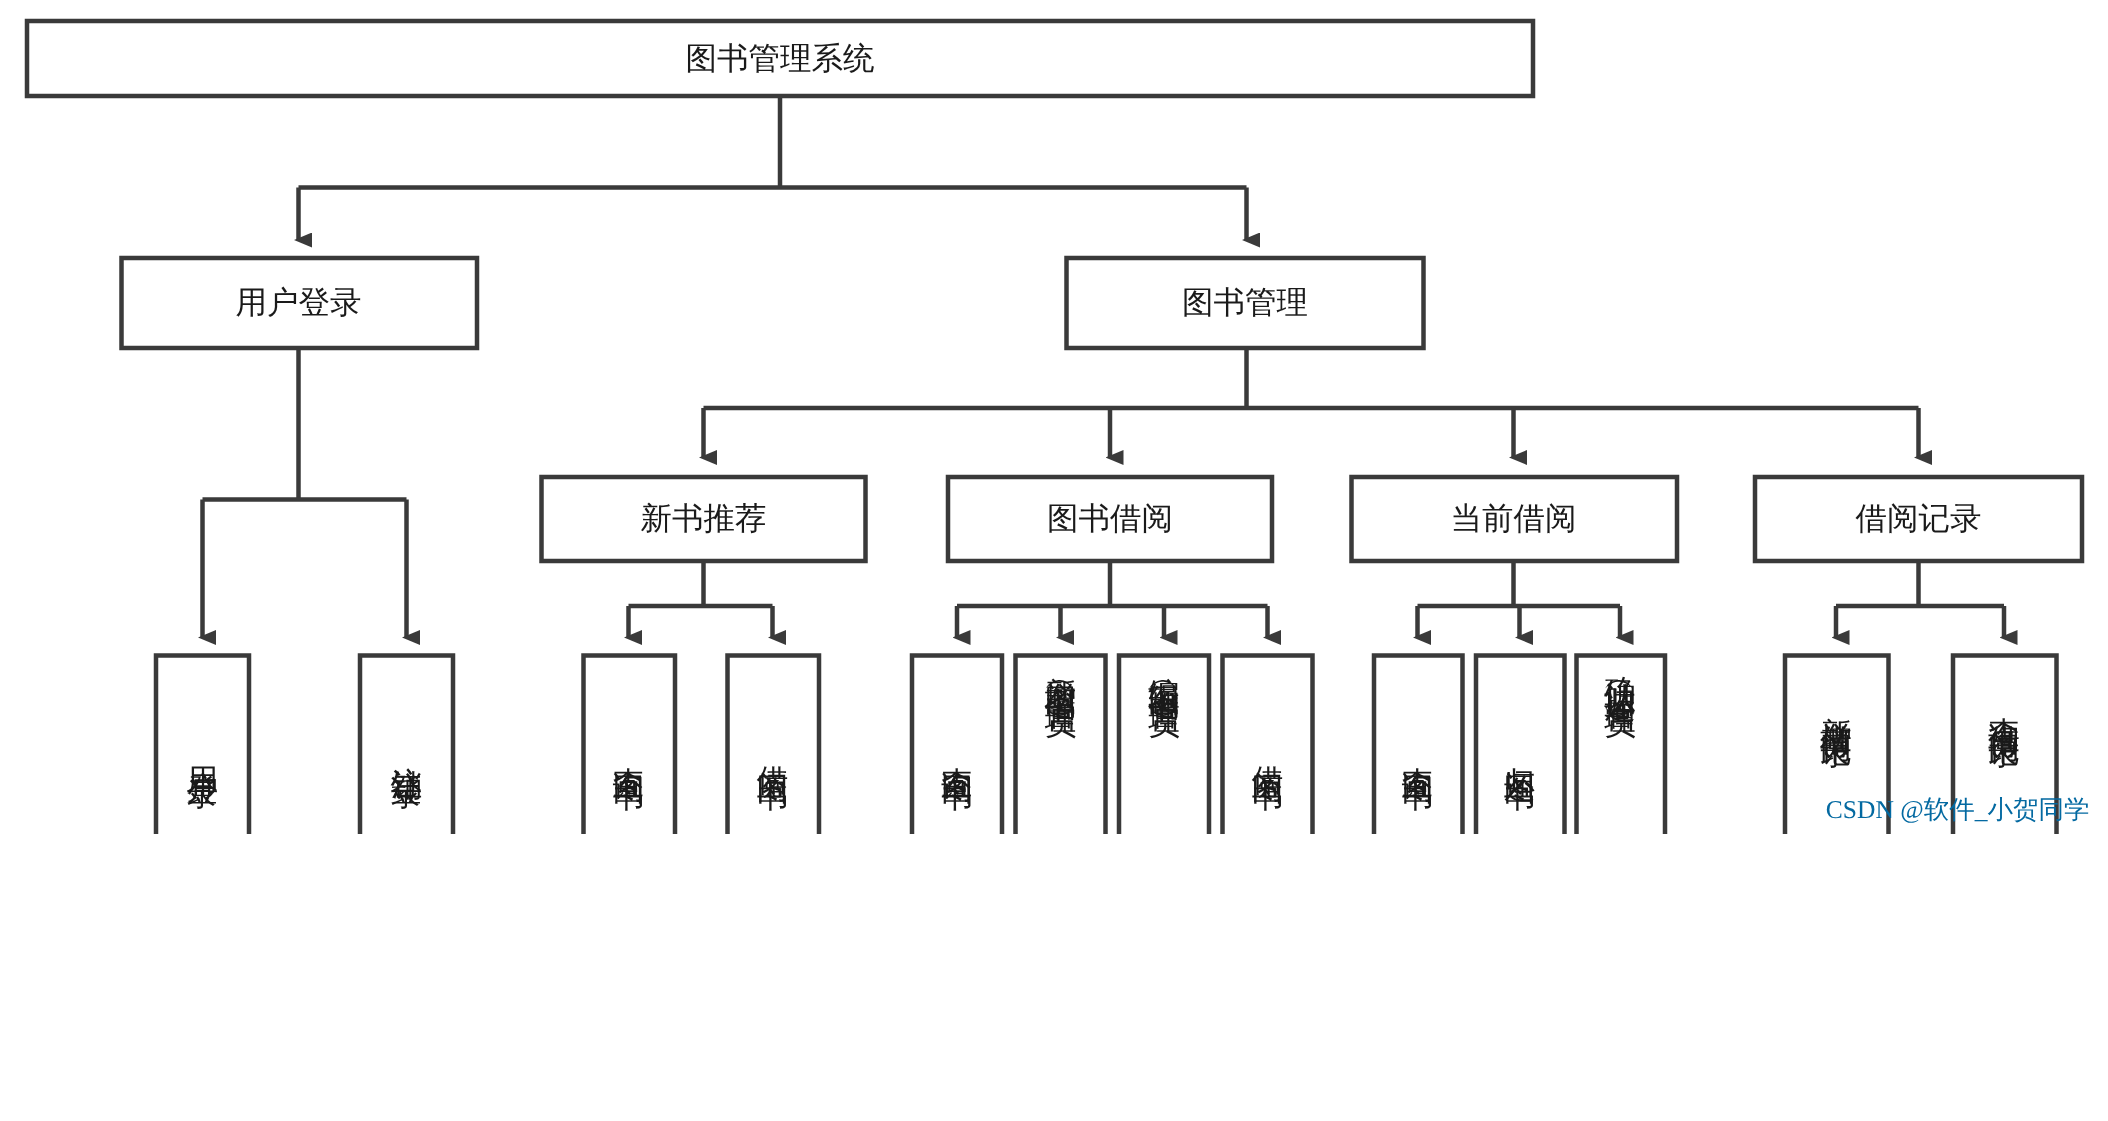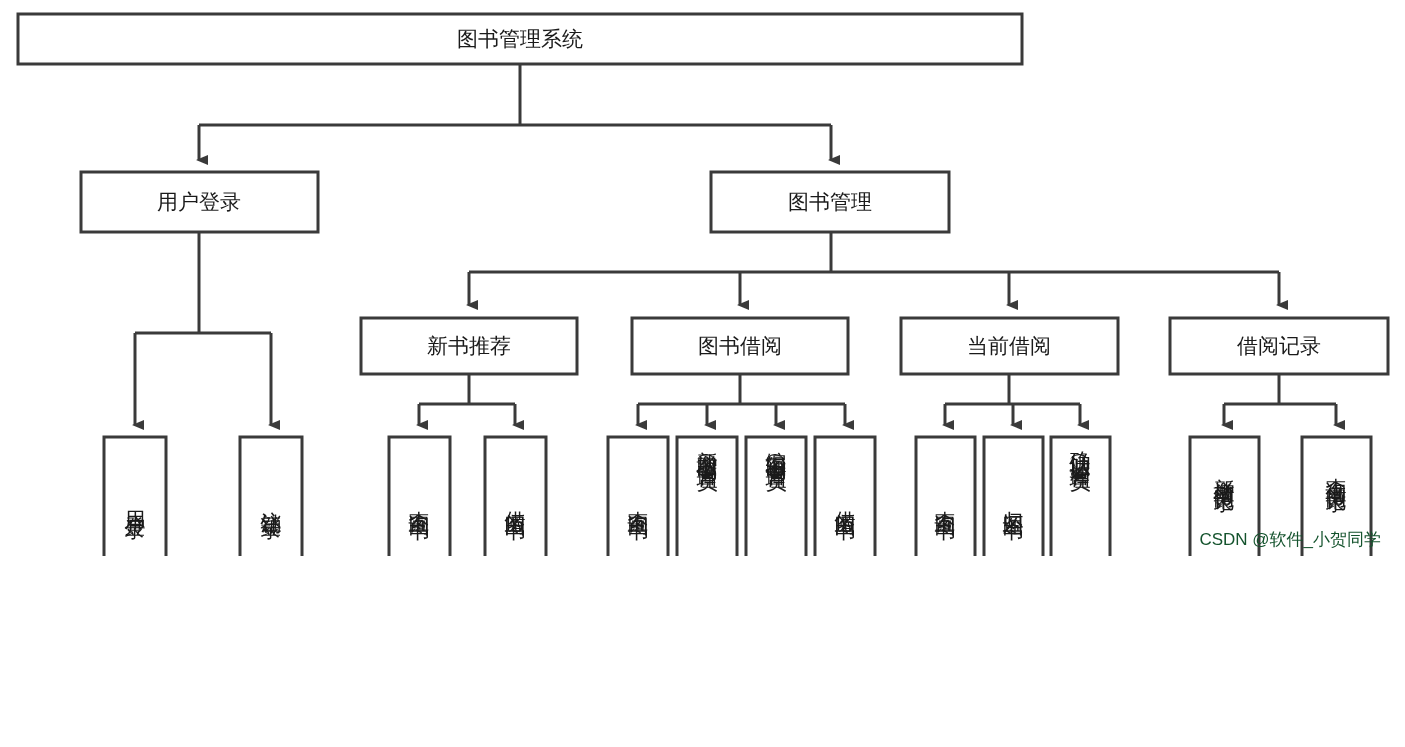--- a/index.html
+++ b/index.html
@@ -51,25 +51,25 @@
     font-family: "DejaVu Sans", "Liberation Sans", sans-serif;
     font-size: 21px;
     fill: #1a1a1a;
     writing-mode: vertical-rl;
     text-orientation: upright;
     text-anchor: middle;
     letter-spacing: 3px;
   }
   .watermark-text {
     position: absolute;
-    right: 24px;
+    right: 12px;
     bottom: 5px;
-    font-family: Liberation Sans, sans-serif;
+    font-family: Liberation Serif, serif;
     font-size: 17px;
-    color: #14532d;
+    color: #0369a1;
     white-space: nowrap;
     user-select: none;
   }
 </style>
 </head>
 <body>
 
 <div id="diagram-root">
 
   <svg id="tree-svg" viewBox="0 0 1405 747">

